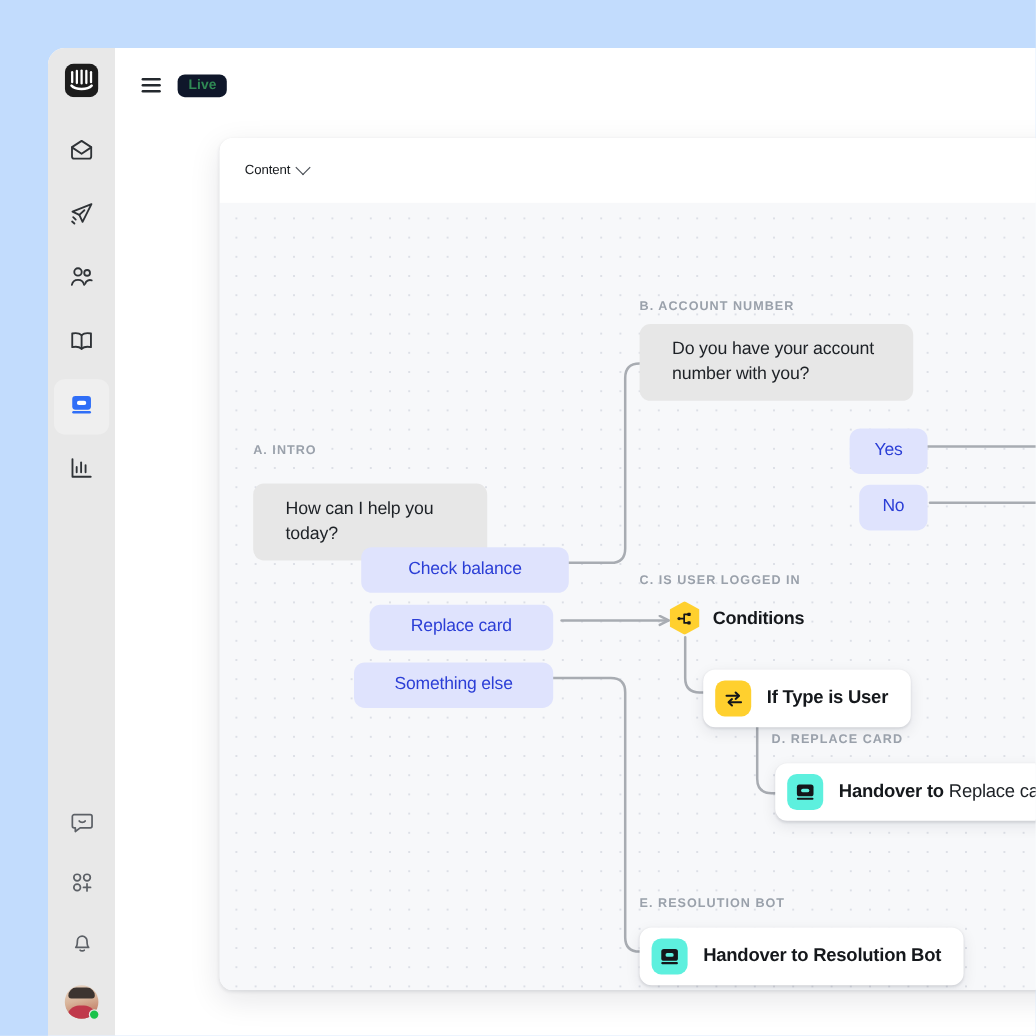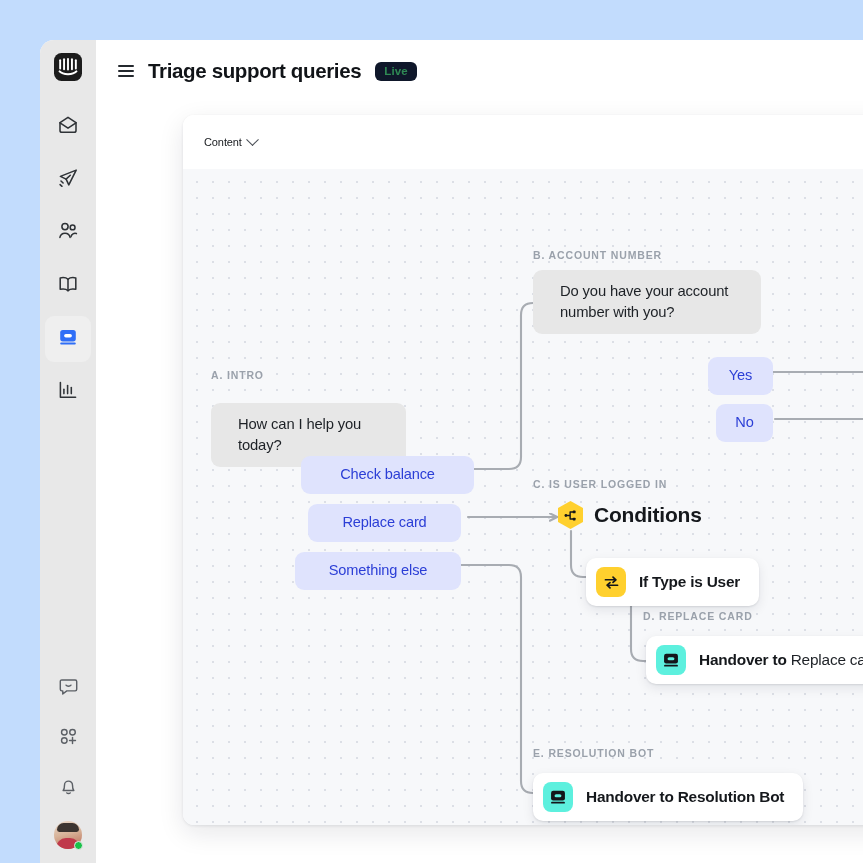--- a/index.html
+++ b/index.html
@@ -157,21 +157,21 @@
   .cond-title {
     position: absolute;
     display: flex; align-items: center; gap: 11px;
   }
   .hexicon {
     width: 25px; height: 28px;
     background: #ffd02e;
     clip-path: polygon(50% 0%, 100% 25%, 100% 75%, 50% 100%, 0% 75%, 0% 25%);
     display: flex; align-items: center; justify-content: center;
   }
-  .cond-title .txt { font-size: 21px; font-weight: 700; color: #15181c; letter-spacing: -0.2px; }
+  .cond-title .txt { font-size: 15px; font-weight: 700; color: #15181c; letter-spacing: -0.2px; }
   .card-node {
     position: absolute;
     background: #ffffff;
     border-radius: 10px;
     box-shadow: 0 1px 2px rgba(16,24,40,.10), 0 4px 12px rgba(16,24,40,.09);
     display: flex; align-items: center; gap: 13px;
     padding: 9px 19px 9px 10px;
     white-space: nowrap;
   }
   .sq-icon {
@@ -306,21 +306,20 @@
   </div>
 
   <div id="main">
 
     <div id="topbar">
       <div id="hamburger">
           <i></i>
           <i></i>
           <i></i>
         </div>
-      <div id="page-title">Triage support queries</div>
       <div id="live-badge">Live</div>
     </div>
 
     <div id="canvas-card">
 
       <div id="canvas-header">
         <span class="lbl">Content</span>
         <span class="chev"></span>
       </div>
 

